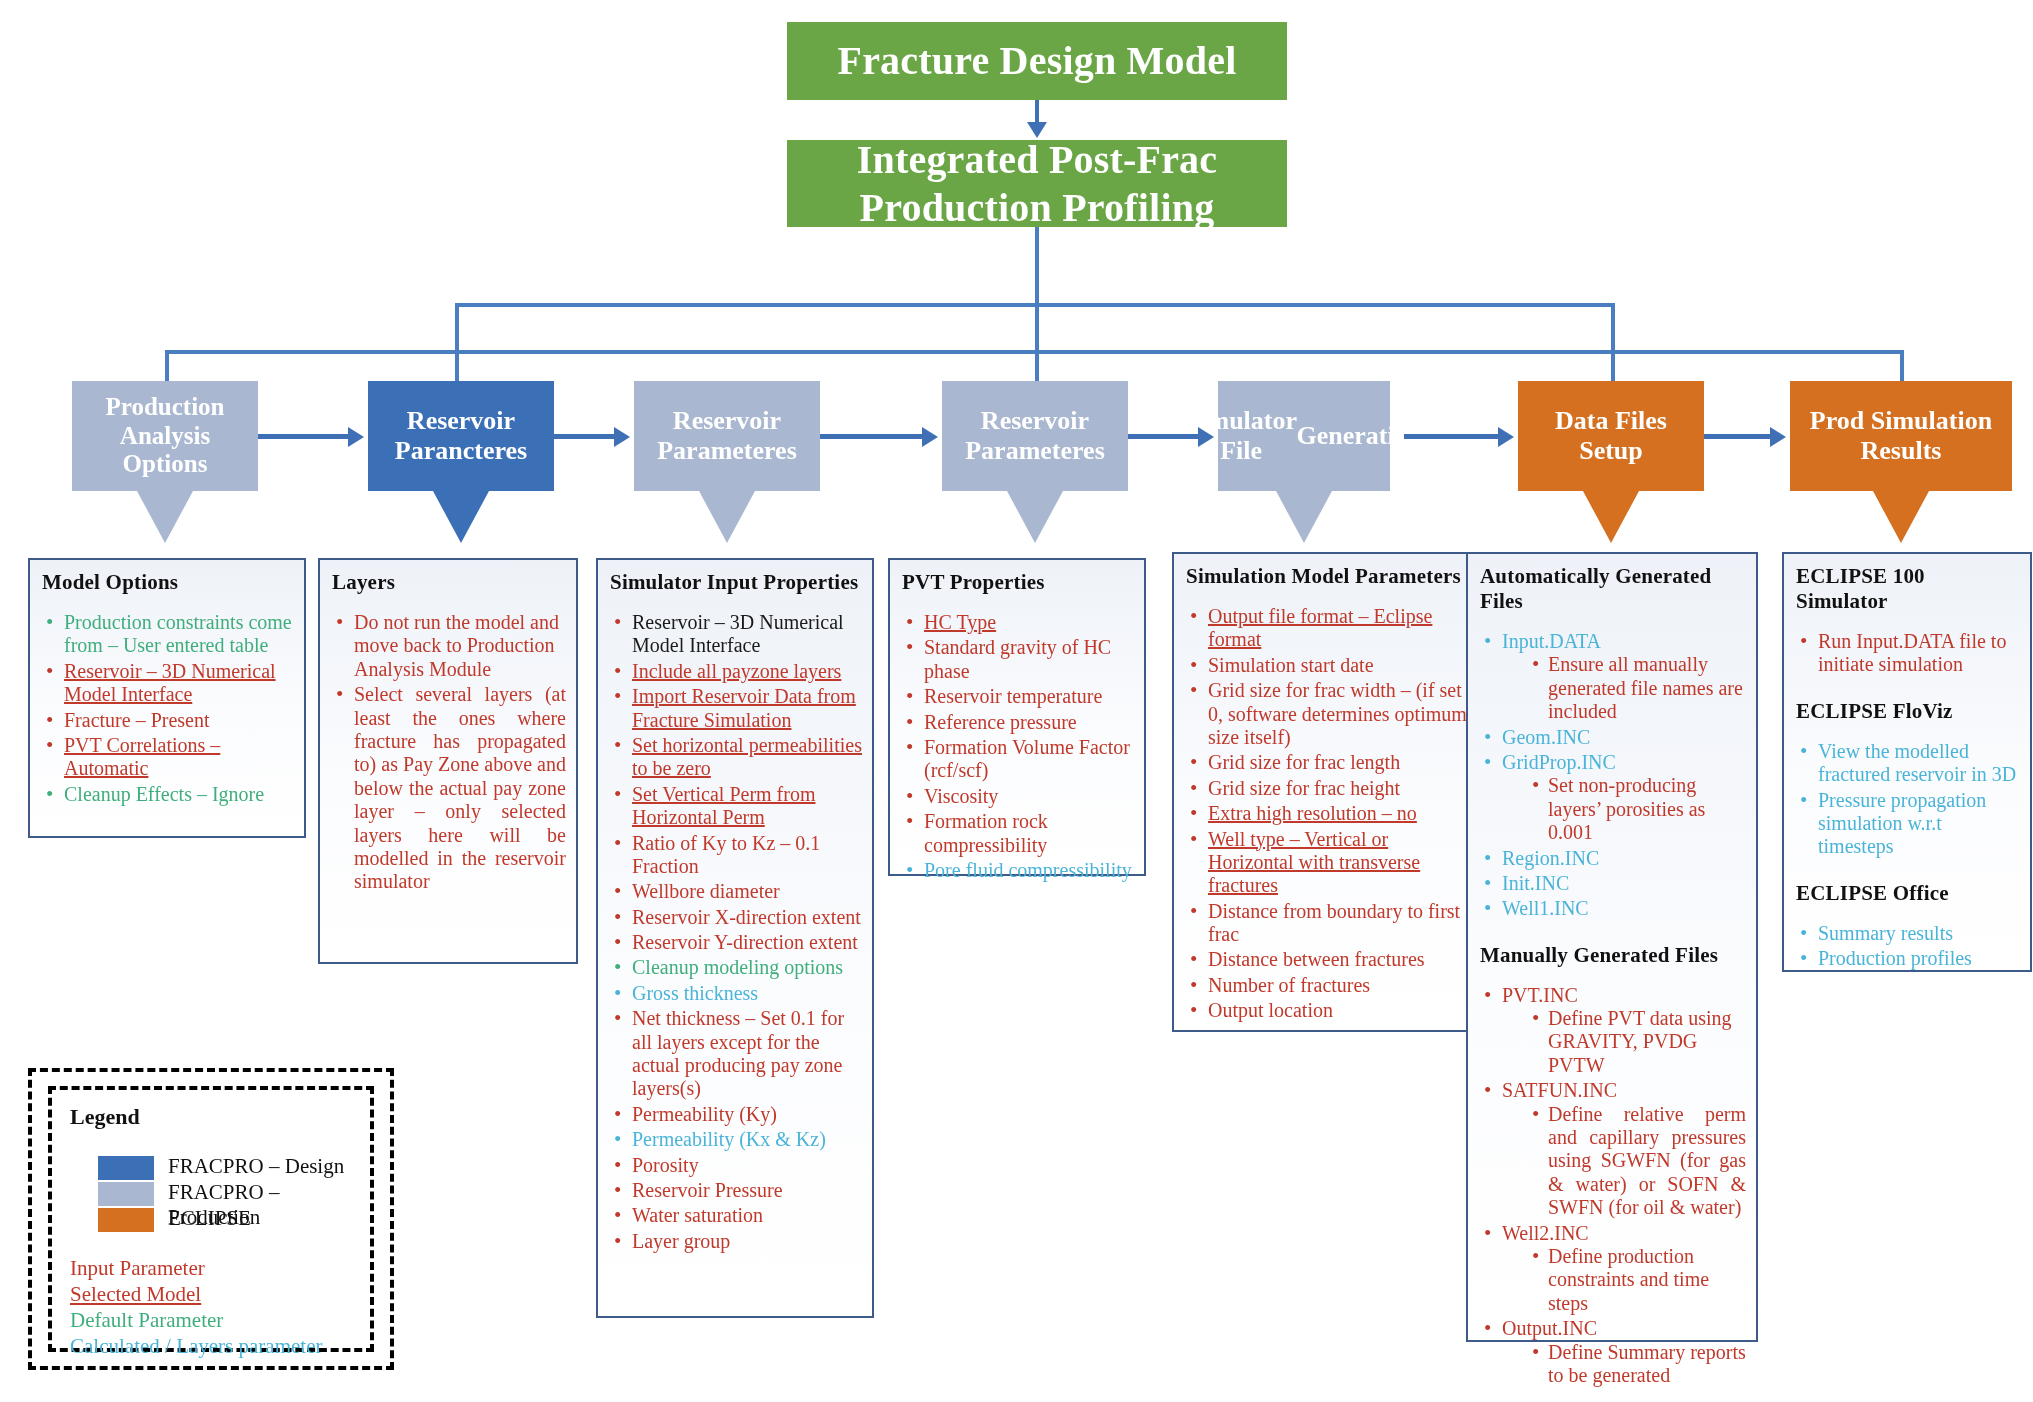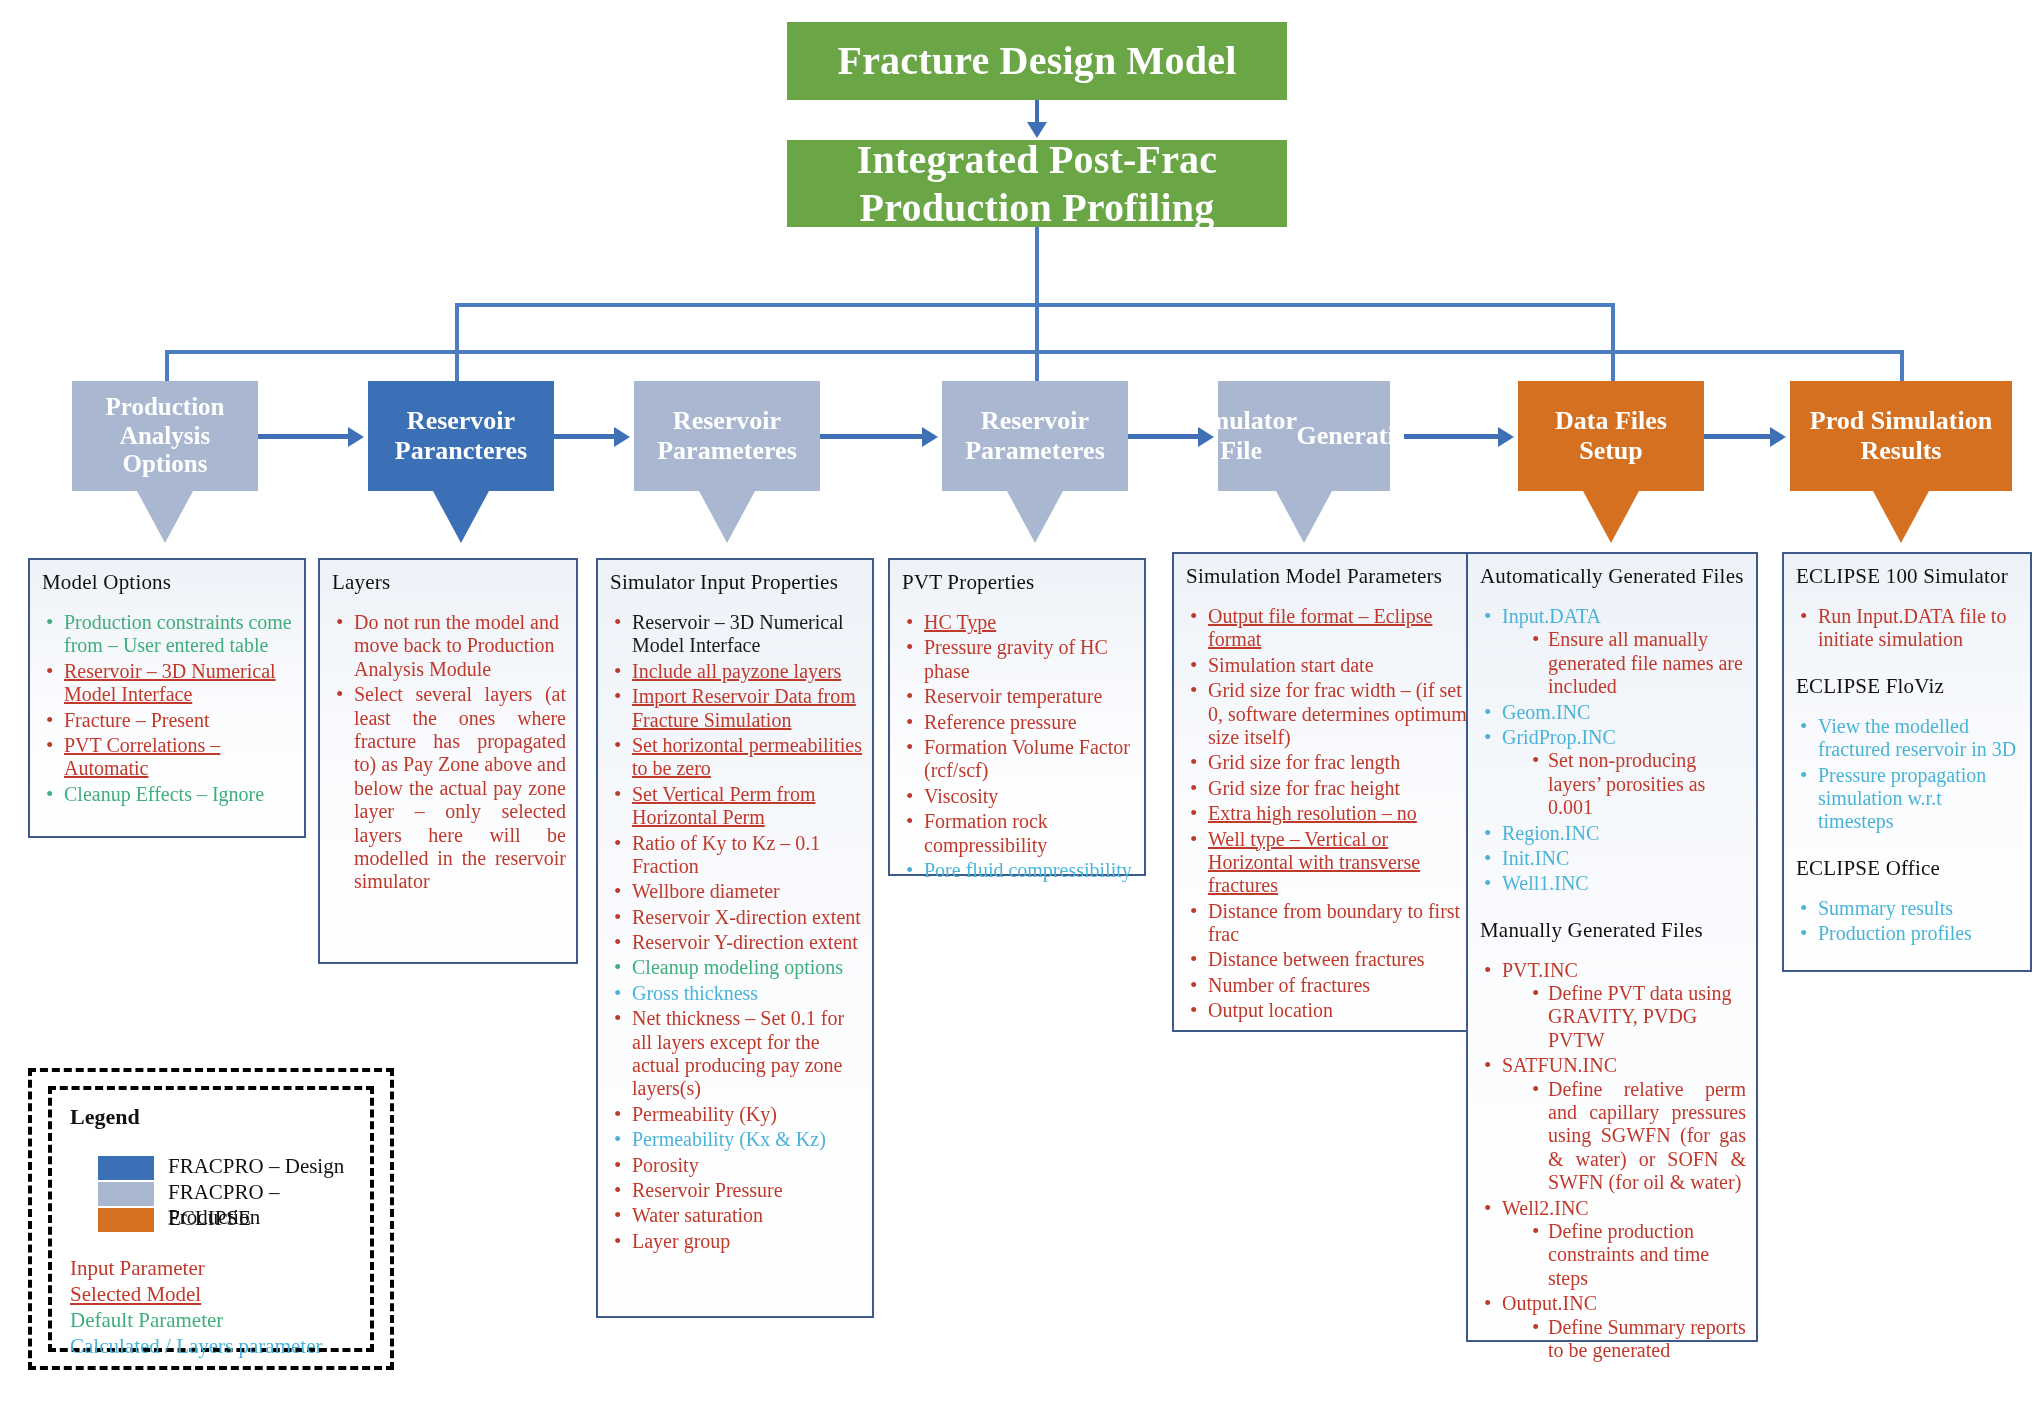--- a/index.html
+++ b/index.html
@@ -29,21 +29,21 @@
     text-align:center;color:#ffffff;font-weight:bold;font-size:26px;line-height:1.15;
     padding:0 6px;box-sizing:border-box;}
   .stage .tail{position:absolute;left:50%;transform:translateX(-50%);
     top:100%;width:0;height:0;border-left:28px solid transparent;
     border-right:28px solid transparent;}
 
   
   .panel{position:absolute;border:2px solid #3d5a8a;
     background:linear-gradient(180deg,#eef2f8 0%,#fbfcfe 55%,#ffffff 100%);
     box-sizing:border-box;padding:10px 10px 8px 12px;}
-  .panel h4{margin:0 0 16px 0;font-size:21px;font-weight:normal;color:#111111;
+  .panel h4{margin:0 0 16px 0;font-size:21px;font-weight:bold;color:#111111;
     letter-spacing:.2px;}
   .panel h4.sub{margin-top:22px;}
   ul.lst{list-style:none;margin:0;padding:0;}
   ul.lst li{position:relative;padding-left:22px;margin:0 0 2px 0;font-size:20px;
     line-height:1.17;}
   ul.lst li:before{content:"\2022";position:absolute;left:4px;top:-1px;font-size:21px;}
   ul.lst ul.sublst{list-style:none;margin:0 0 0 0;padding:0 0 0 26px;}
   ul.lst ul.sublst li{padding-left:20px;font-size:20px;}
 
   
@@ -224,21 +224,21 @@
       <li class="c-input">Reservoir Pressure</li>
       <li class="c-input">Water saturation</li>
       <li class="c-input">Layer group</li>
     </ul>
   </div>
 
   <div class="panel" style="left:888px;top:558px;width:258px;height:318px;">
     <h4>PVT Properties</h4>
     <ul class="lst">
       <li class="c-sel">HC Type</li>
-      <li class="c-input">Pressure gravity of HC phase</li>
+      <li class="c-input">Standard gravity of HC phase</li>
       <li class="c-input">Reservoir temperature</li>
       <li class="c-input">Reference pressure</li>
       <li class="c-input">Formation Volume Factor (rcf/scf)</li>
       <li class="c-input">Viscosity</li>
       <li class="c-input">Formation rock compressibility</li>
       <li class="c-calc">Pore fluid compressibility</li>
     </ul>
   </div>
 
   <div class="panel" style="left:1172px;top:552px;width:312px;height:480px;">

